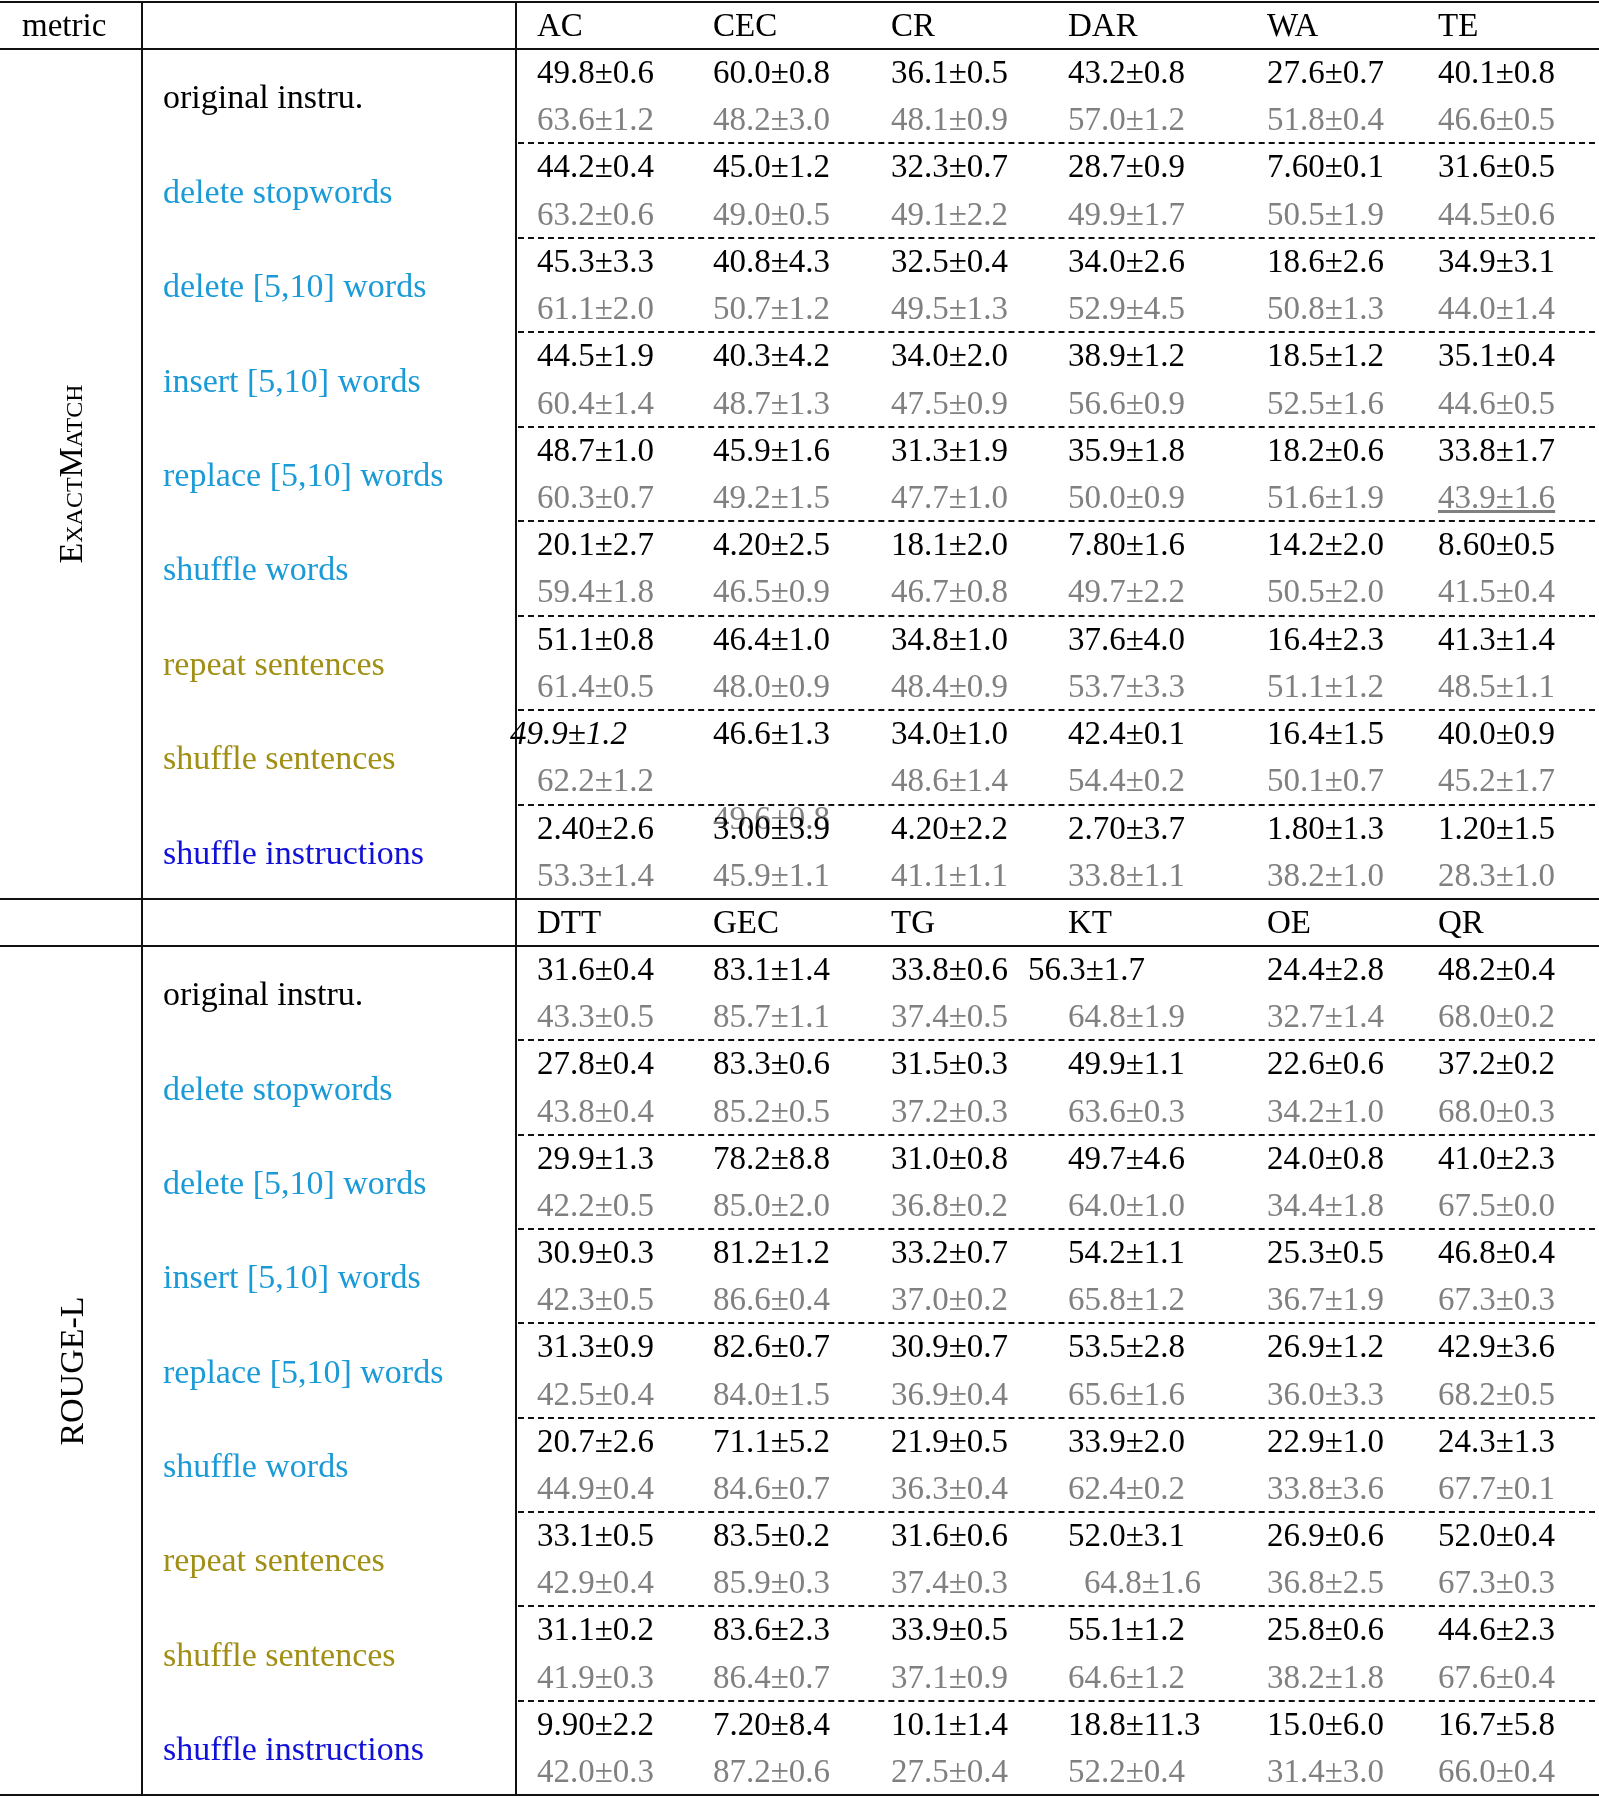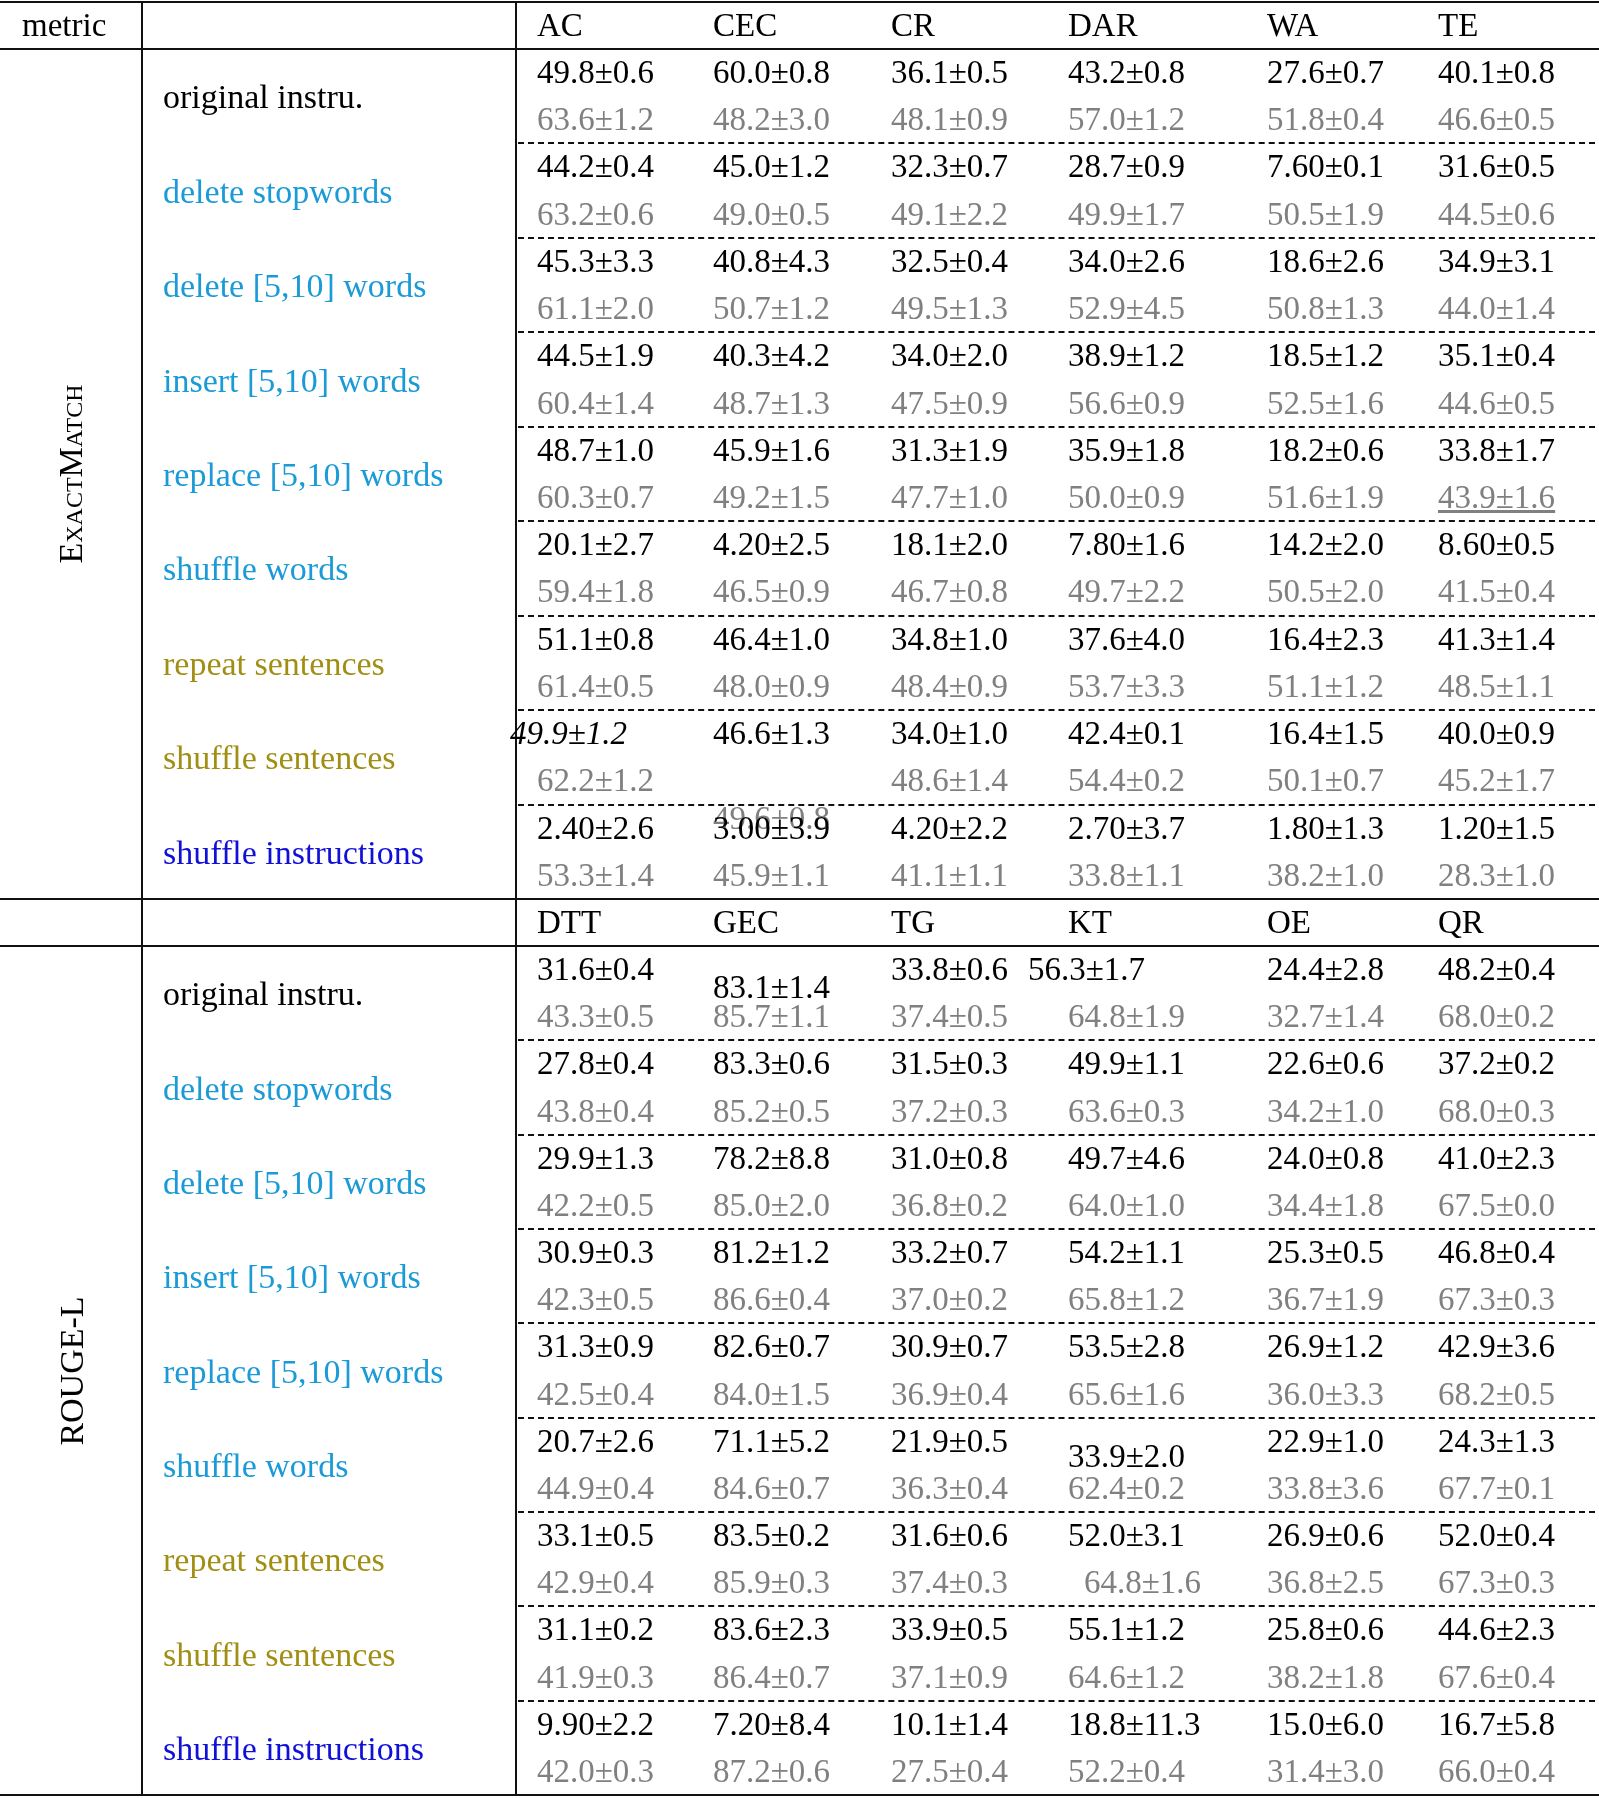--- a/index.html
+++ b/index.html
@@ -171,21 +171,21 @@
     <div class="cell sub" style="left: 1438px; top: 851.778px;">28.3±1.0</div>
     <div class="hdr" style="left: 537px; top: 899px;">DTT</div>
     <div class="hdr" style="left: 713px; top: 899px;">GEC</div>
     <div class="hdr" style="left: 891px; top: 899px;">TG</div>
     <div class="hdr" style="left: 1068px; top: 899px;">KT</div>
     <div class="hdr" style="left: 1267px; top: 899px;">OE</div>
     <div class="hdr" style="left: 1438px; top: 899px;">QR</div>
     <div class="metric-label" style="width: 849px; height: 40px; line-height: 40px; left: -353.5px; top: 1350.5px;">ROUGE-L</div>
     <div class="pert" style="top: 970.167px; color: rgb(0, 0, 0);">original instru.</div>
     <div class="cell" style="left: 537px; top: 946px;">31.6±0.4</div>
-    <div class="cell" style="left: 713px; top: 946px; margin-top: 18px;">83.1±1.4</div>
+    <div class="cell" style="left: 713px; top: 946px;">83.1±1.4</div>
     <div class="cell" style="left: 891px; top: 946px;">33.8±0.6</div>
     <div class="cell" style="left: 1028px; top: 946px;">56.3±1.7</div>
     <div class="cell" style="left: 1267px; top: 946px;">24.4±2.8</div>
     <div class="cell" style="left: 1438px; top: 946px;">48.2±0.4</div>
     <div class="cell sub" style="left: 537px; top: 993.167px;">43.3±0.5</div>
     <div class="cell sub" style="left: 713px; top: 993.167px;">85.7±1.1</div>
     <div class="cell sub" style="left: 891px; top: 993.167px;">37.4±0.5</div>
     <div class="cell sub" style="left: 1068px; top: 993.167px;">64.8±1.9</div>
     <div class="cell sub" style="left: 1267px; top: 993.167px;">32.7±1.4</div>
     <div class="cell sub" style="left: 1438px; top: 993.167px;">68.0±0.2</div>
@@ -243,21 +243,21 @@
     <div class="cell sub" style="left: 713px; top: 1370.5px;">84.0±1.5</div>
     <div class="cell sub" style="left: 891px; top: 1370.5px;">36.9±0.4</div>
     <div class="cell sub" style="left: 1068px; top: 1370.5px;">65.6±1.6</div>
     <div class="cell sub" style="left: 1267px; top: 1370.5px;">36.0±3.3</div>
     <div class="cell sub" style="left: 1438px; top: 1370.5px;">68.2±0.5</div>
     <div class="pert" style="top: 1441.83px; color: rgb(26, 154, 214);">shuffle words</div>
     <div class="dash" style="top: 1416.67px;"></div>
     <div class="cell" style="left: 537px; top: 1417.67px;">20.7±2.6</div>
     <div class="cell" style="left: 713px; top: 1417.67px;">71.1±5.2</div>
     <div class="cell" style="left: 891px; top: 1417.67px;">21.9±0.5</div>
-    <div class="cell" style="left: 1068px; top: 1417.67px; margin-top: 15px;">33.9±2.0</div>
+    <div class="cell" style="left: 1068px; top: 1417.67px;">33.9±2.0</div>
     <div class="cell" style="left: 1267px; top: 1417.67px;">22.9±1.0</div>
     <div class="cell" style="left: 1438px; top: 1417.67px;">24.3±1.3</div>
     <div class="cell sub" style="left: 537px; top: 1464.83px;">44.9±0.4</div>
     <div class="cell sub" style="left: 713px; top: 1464.83px;">84.6±0.7</div>
     <div class="cell sub" style="left: 891px; top: 1464.83px;">36.3±0.4</div>
     <div class="cell sub" style="left: 1068px; top: 1464.83px;">62.4±0.2</div>
     <div class="cell sub" style="left: 1267px; top: 1464.83px;">33.8±3.6</div>
     <div class="cell sub" style="left: 1438px; top: 1464.83px;">67.7±0.1</div>
     <div class="pert" style="top: 1536.17px; color: rgb(160, 143, 20);">repeat sentences</div>
     <div class="dash" style="top: 1511px;"></div>

